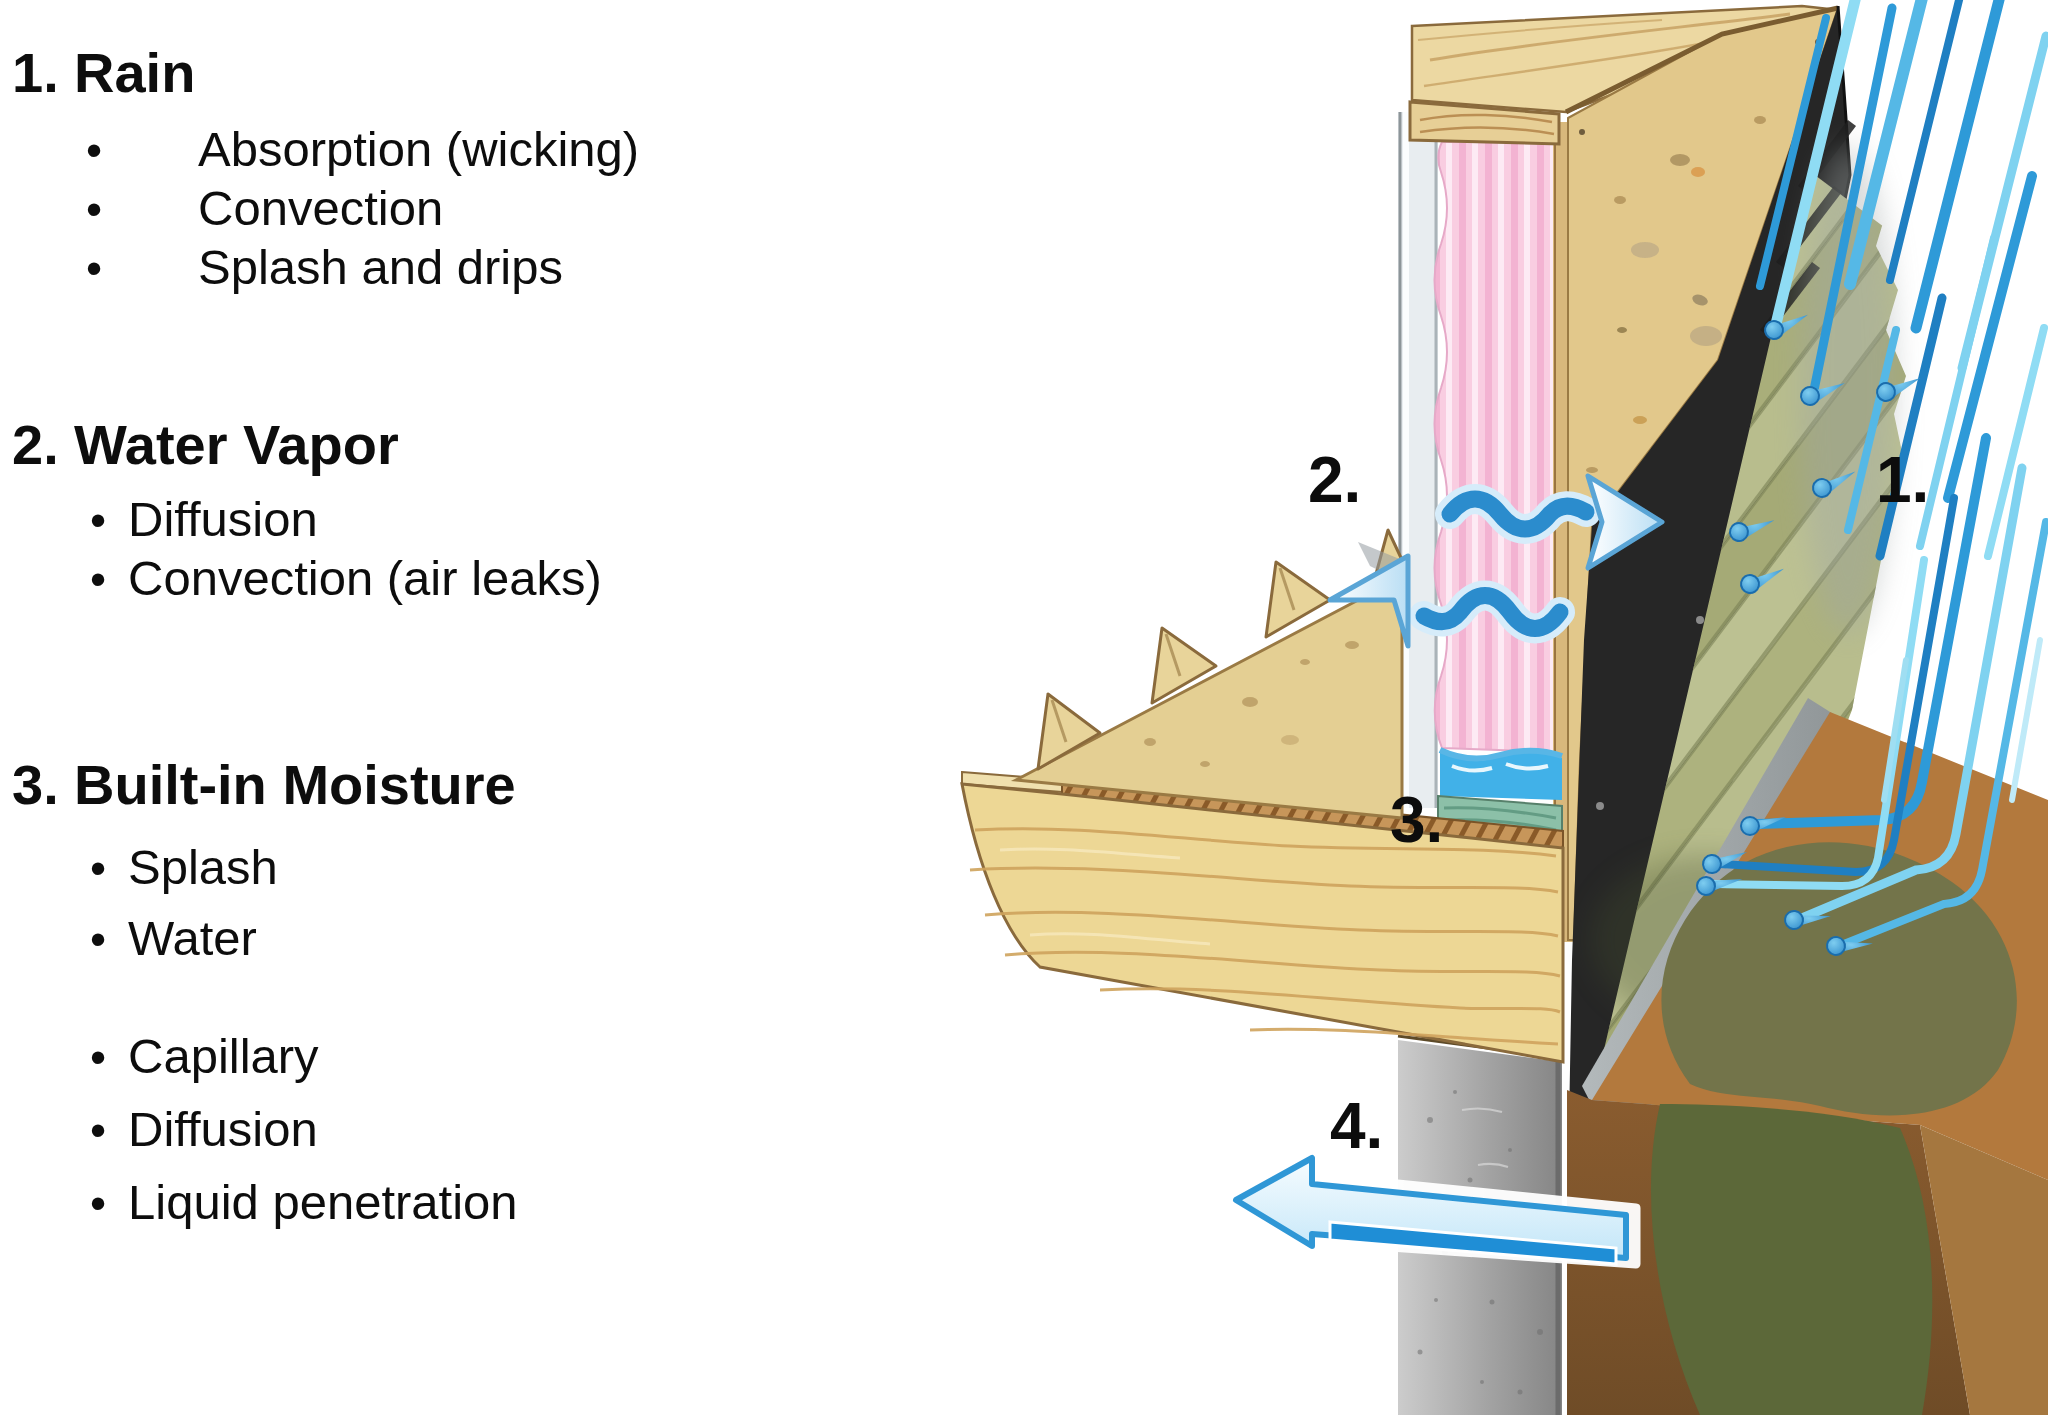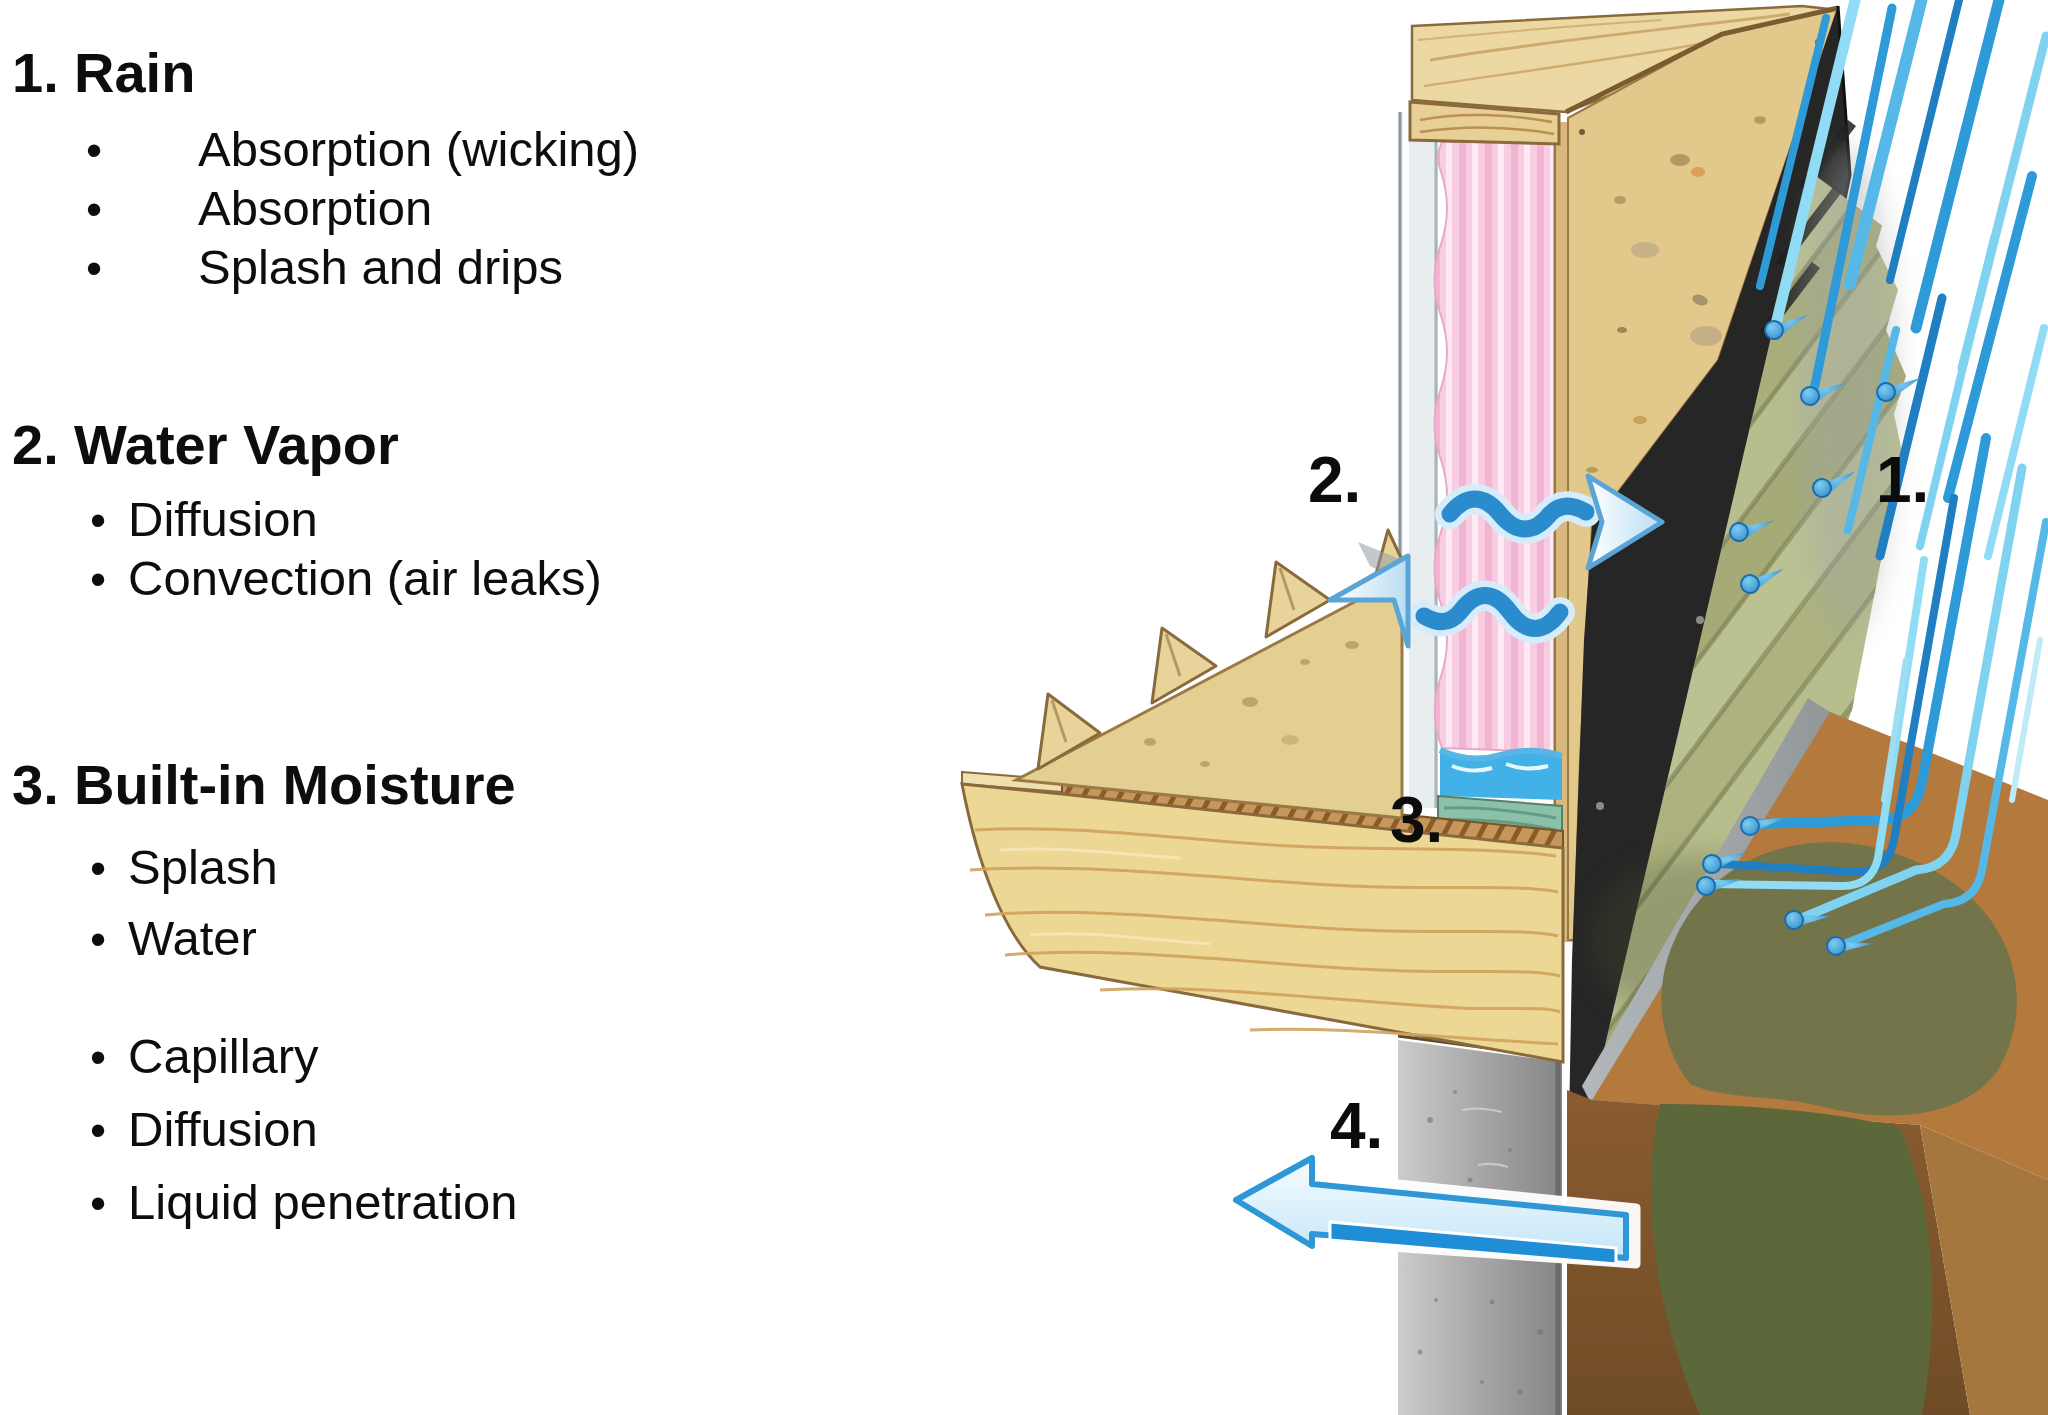--- a/index.html
+++ b/index.html
@@ -32,21 +32,21 @@
 
   <div class="sec s1">
     <div class="h"><span class="num">1.</span><span>Rain</span></div>
     <div class="items">
       <div class="li">
           <span class="dot">•</span>
           <span>Absorption (wicking)</span>
         </div>
       <div class="li">
           <span class="dot">•</span>
-          <span>Absorption</span>
+          <span>Convection</span>
         </div>
       <div class="li">
           <span class="dot">•</span>
           <span>Splash and drips</span>
         </div>
     </div>
   </div>
 
   <div class="sec s2">
     <div class="h"><span class="num">2.</span><span>Water Vapor</span></div>

